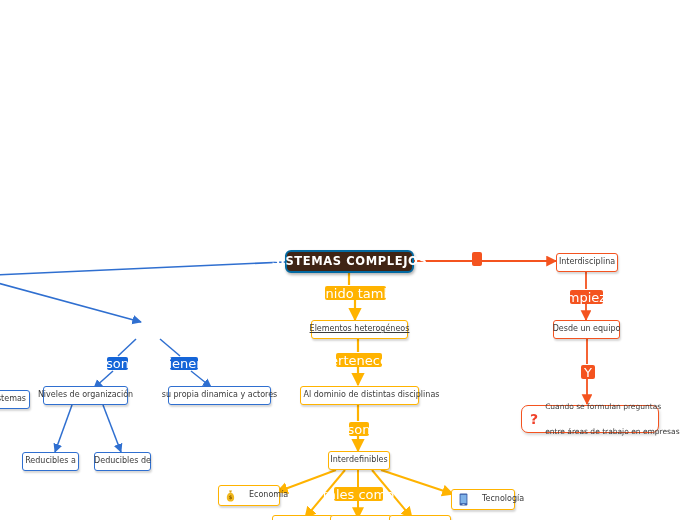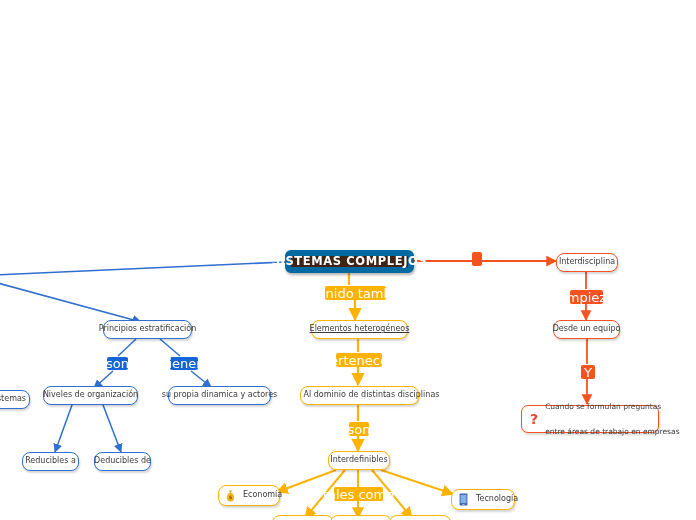--- a/index.html
+++ b/index.html
@@ -28,31 +28,31 @@
     pointer-events: none;
   }
 
   
   .node {
     position: absolute;
     box-sizing: border-box;
     display: flex;
     align-items: center;
     justify-content: center;
-    border-radius: 8px;
+    border-radius: 3px;
     background: #ffffff;
     white-space: nowrap;
     line-height: 1.1;
   }
   .node .txt { display: block; }
 
   
   .root {
     background: #3f2415;
-    border: 6px solid #0369a1;
+    border: 2px solid #0369a1;
     border-radius: 6px;
     color: #ffffff;
     font-weight: bold;
     font-size: 11.5px;
     letter-spacing: 0.6px;
     box-shadow: 1px 2px 3px rgba(0,0,0,0.30);
   }
 
   
   .n-blue {
@@ -128,21 +128,21 @@
     gap: 16px;
     color: #3a3a3a;
     font-size: 7.5px;
     white-space: nowrap;
   }
 
   
   .iconnode {
     justify-content: flex-start;
     padding: 0 9px 0 7px;
-    gap: 8px;
+    gap: 14px;
   }
   .ico { flex: 0 0 auto; display: block; }
 
   
   .clipped-left  { border-top-left-radius: 0; border-bottom-left-radius: 0; }
   .clipped-bottom{ border-bottom-left-radius: 0; border-bottom-right-radius: 0; }
 </style>
 </head>
 <body>
 
@@ -267,33 +267,30 @@
   </div>
 
   <div class="qnode" style="left:521px; top:405px; width:138px; height:28px;">
     <span class="qmark">?</span>
     <span class="qlines">
       <span>Cuando se formulan preguntas</span>
       <span>entre áreas de trabajo en empresas</span>
     </span>
   </div>
 
-  <div class="node n-blue" style="left:103px; top:320px; width:89px; height:19px;">
-    <span class="txt">Principios estratificación</span>
-  </div>
 
   <div class="chip chip-blue" style="left:107px; top:357px; width:21px; height:13px;">
     <span>son</span>
   </div>
 
   <div class="chip chip-blue" style="left:170px; top:357px; width:28px; height:13px;">
     <span>tienen</span>
   </div>
 
-  <div class="node n-blue" style="left:43px; top:386px; width:95px; height:19px;">
+  <div class="node n-blue" style="left:43px; top:386px; width:85px; height:19px;">
     <span class="txt">Niveles de organización</span>
   </div>
 
   <div class="node n-blue" style="left:168px; top:386px; width:103px; height:19px;">
     <span class="txt">su propia dinamica y actores</span>
   </div>
 
   <div class="node n-blue" style="left:22px; top:452px; width:57px; height:19px;">
     <span class="txt">Reducibles a</span>
   </div>

